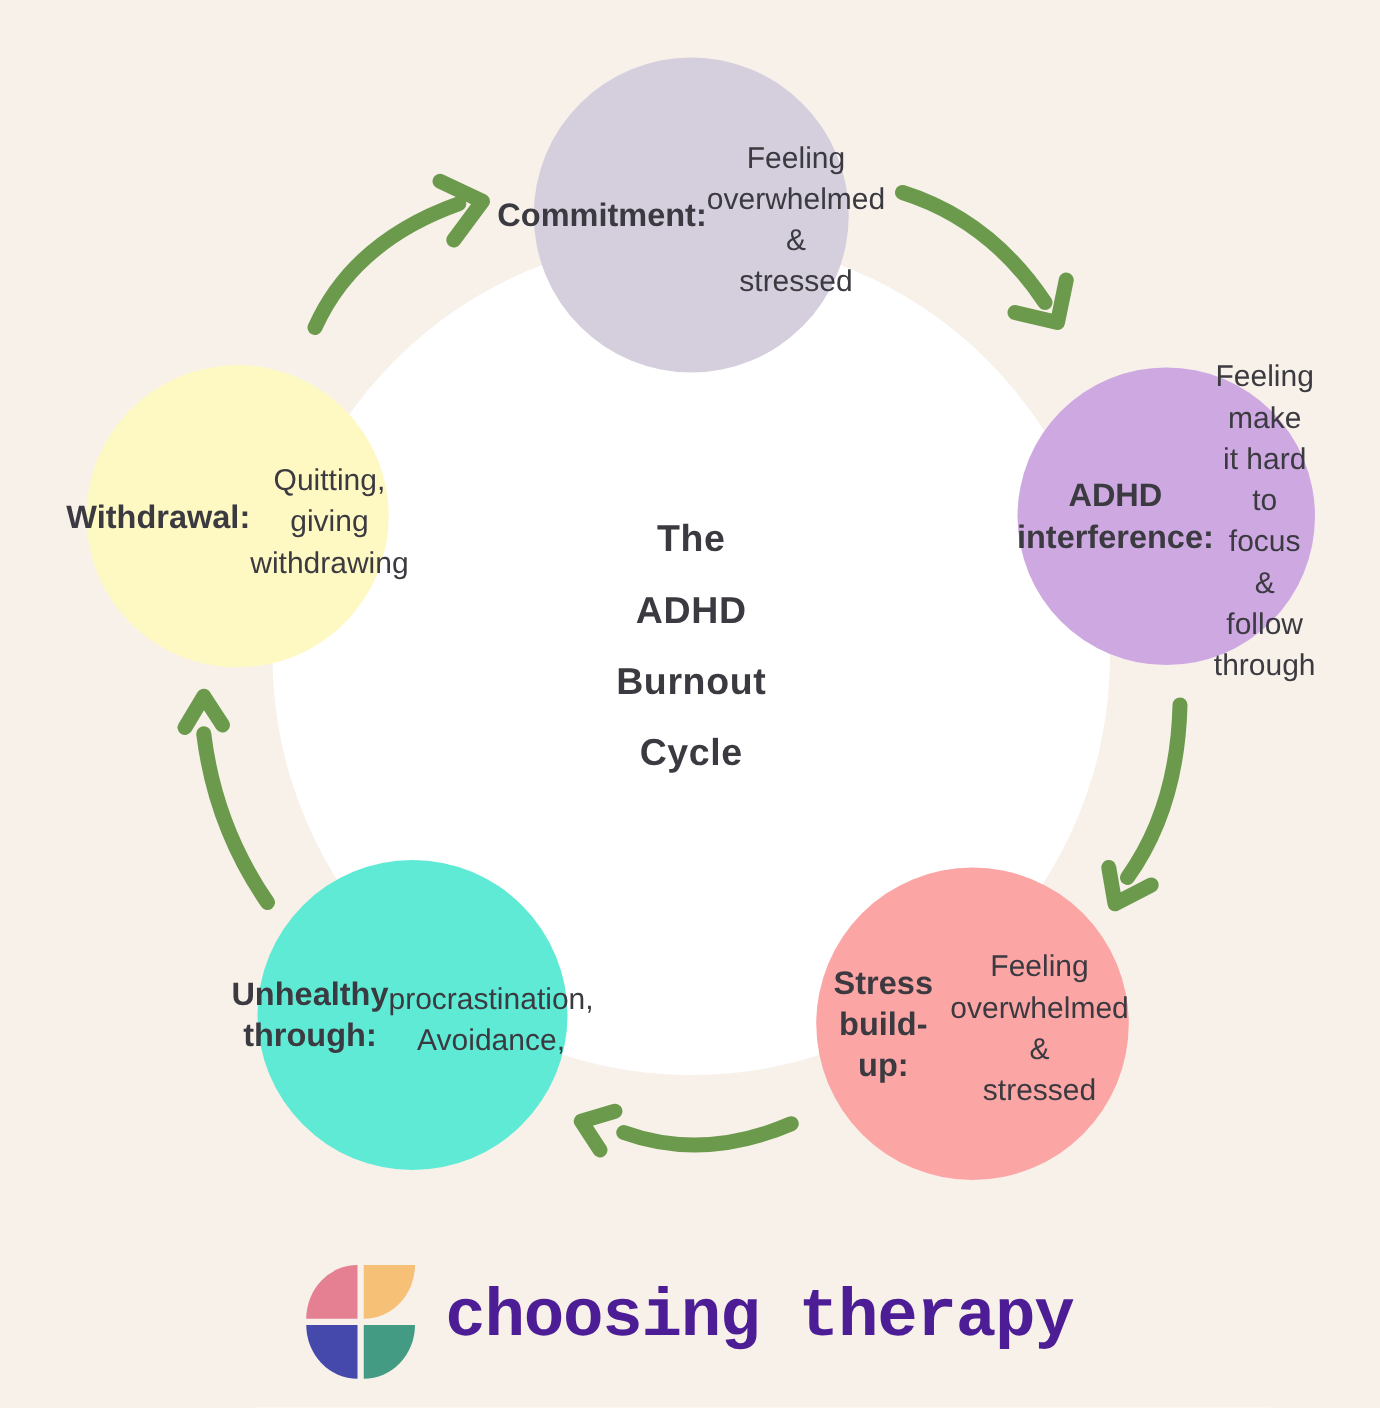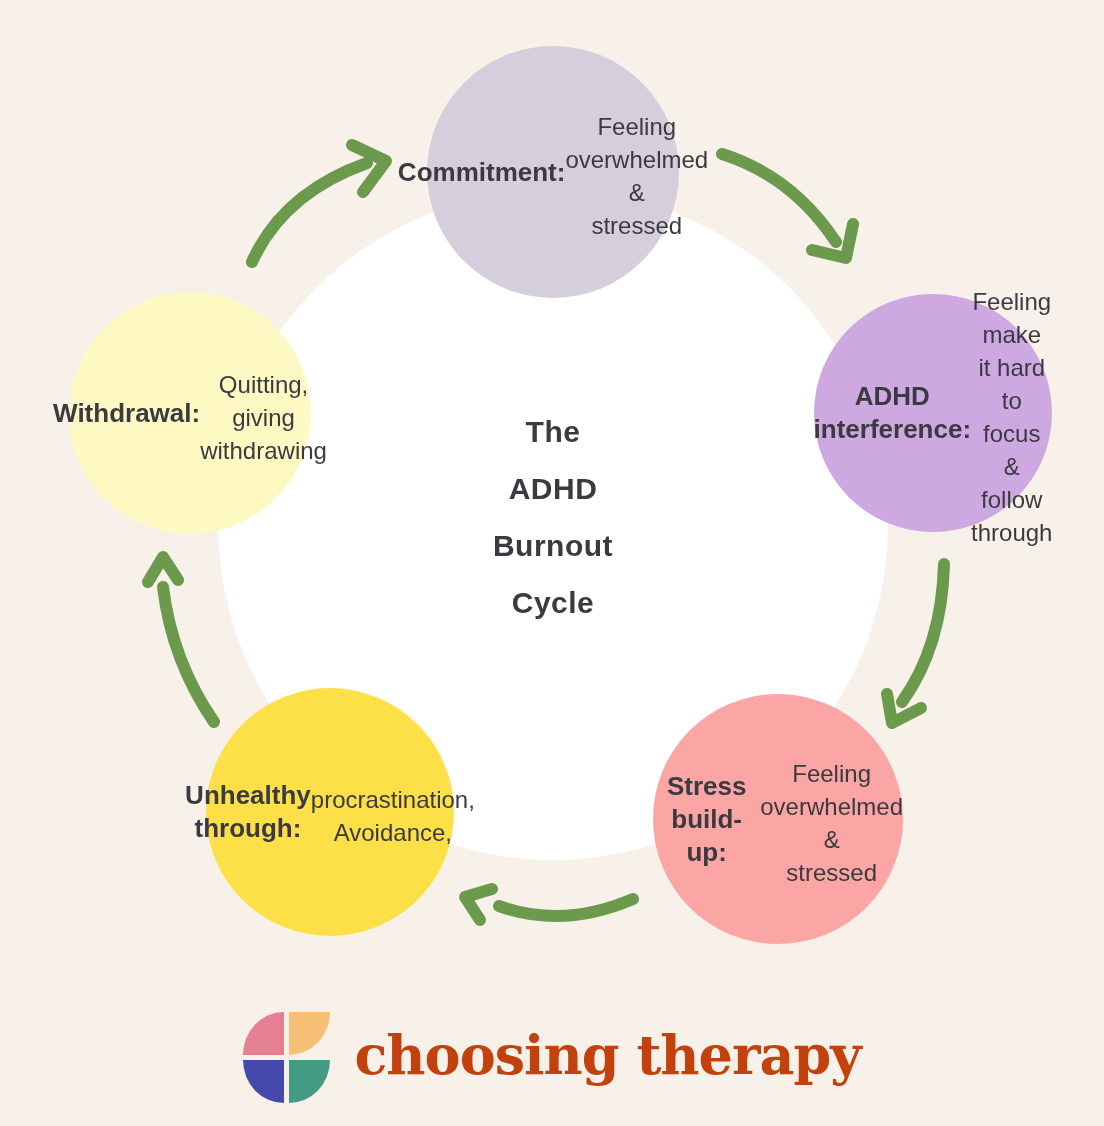--- a/index.html
+++ b/index.html
@@ -148,21 +148,21 @@
     <div class="node-title">
         <span class="line">Stress build-up:</span>
       </div>
     <div class="node-body">
         <span class="line">Feeling</span>
         <span class="line">overwhelmed &amp;</span>
         <span class="line">stressed</span>
       </div>
   </div>
 
-  <div class="node n-unhealthy" style="background-color: #fde047;">
+  <div class="node n-unhealthy" style="background-color: #5eead4;">
     <div class="node-title">
         <span class="line">Unhealthy</span>
         <span class="line">through:</span>
       </div>
     <div class="node-body">
         <span class="line">procrastination,</span>
         <span class="line">Avoidance,</span>
       </div>
   </div>
 
@@ -176,16 +176,16 @@
       </div>
   </div>
 
   <div class="footer">
     <div class="logo-mark">
       <div class="q-pink" style="background-color: rgb(229, 127, 146);"></div>
       <div class="q-orange" style="background-color: rgb(246, 192, 119);"></div>
       <div class="q-blue" style="background-color: rgb(69, 73, 172);"></div>
       <div class="q-green" style="background-color: rgb(66, 155, 130);"></div>
     </div>
-    <div class="wordmark" style="color: #c2410c;">choosing therapy</div>
+    <div class="wordmark" style="color: #4c1d95; font-family: Liberation Mono, monospace;">choosing therapy</div>
   </div>
 
 </div>
 
 </body></html>

